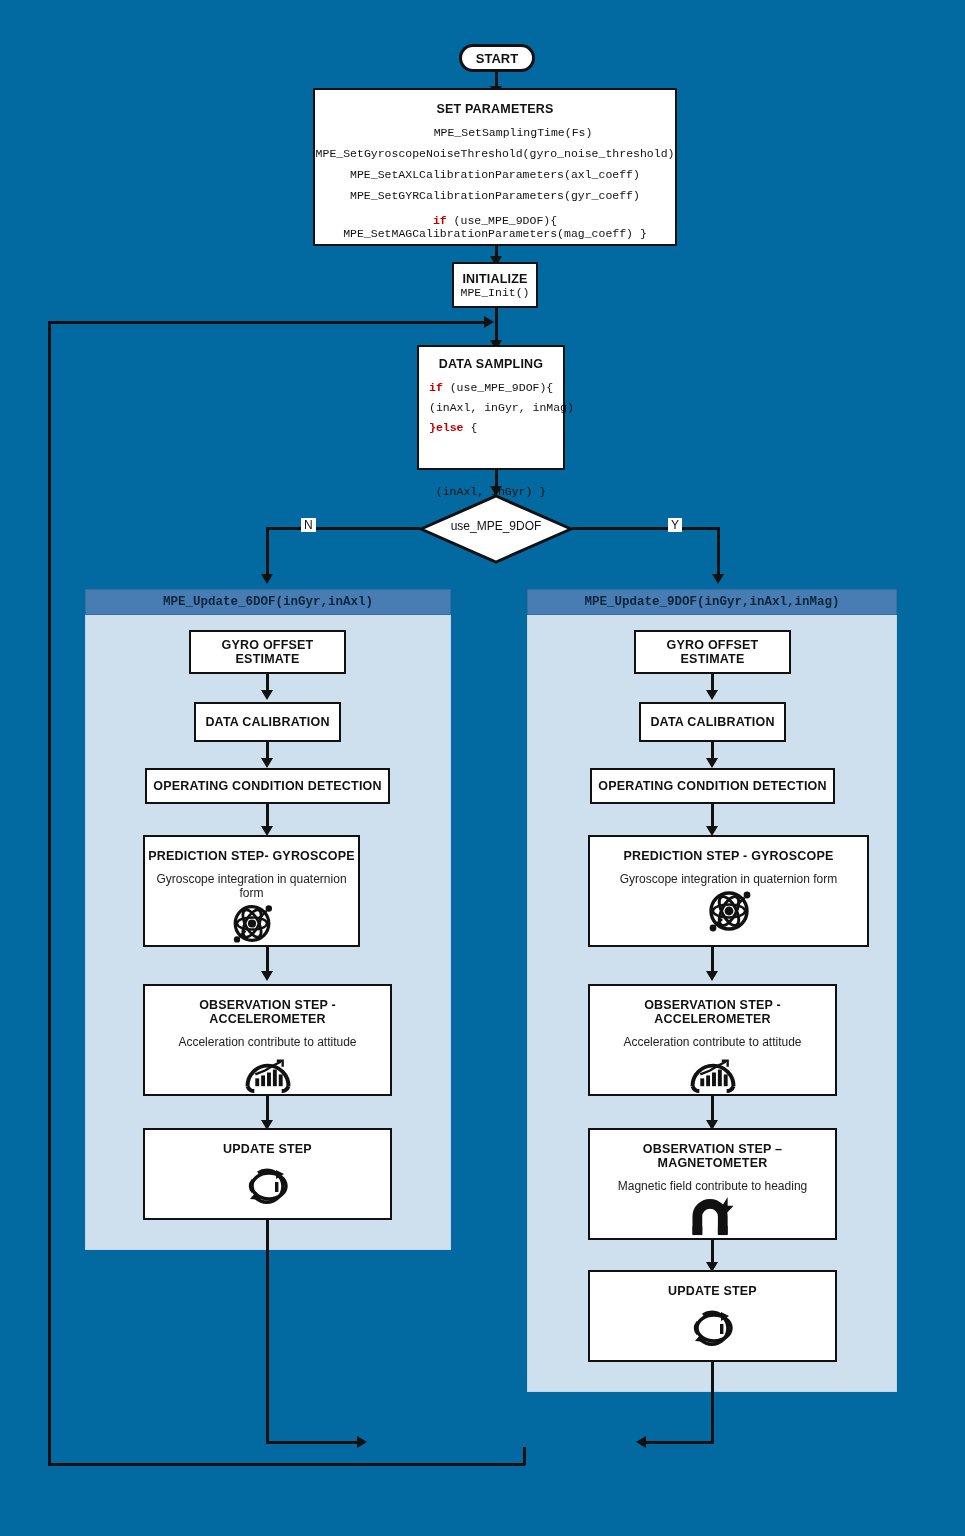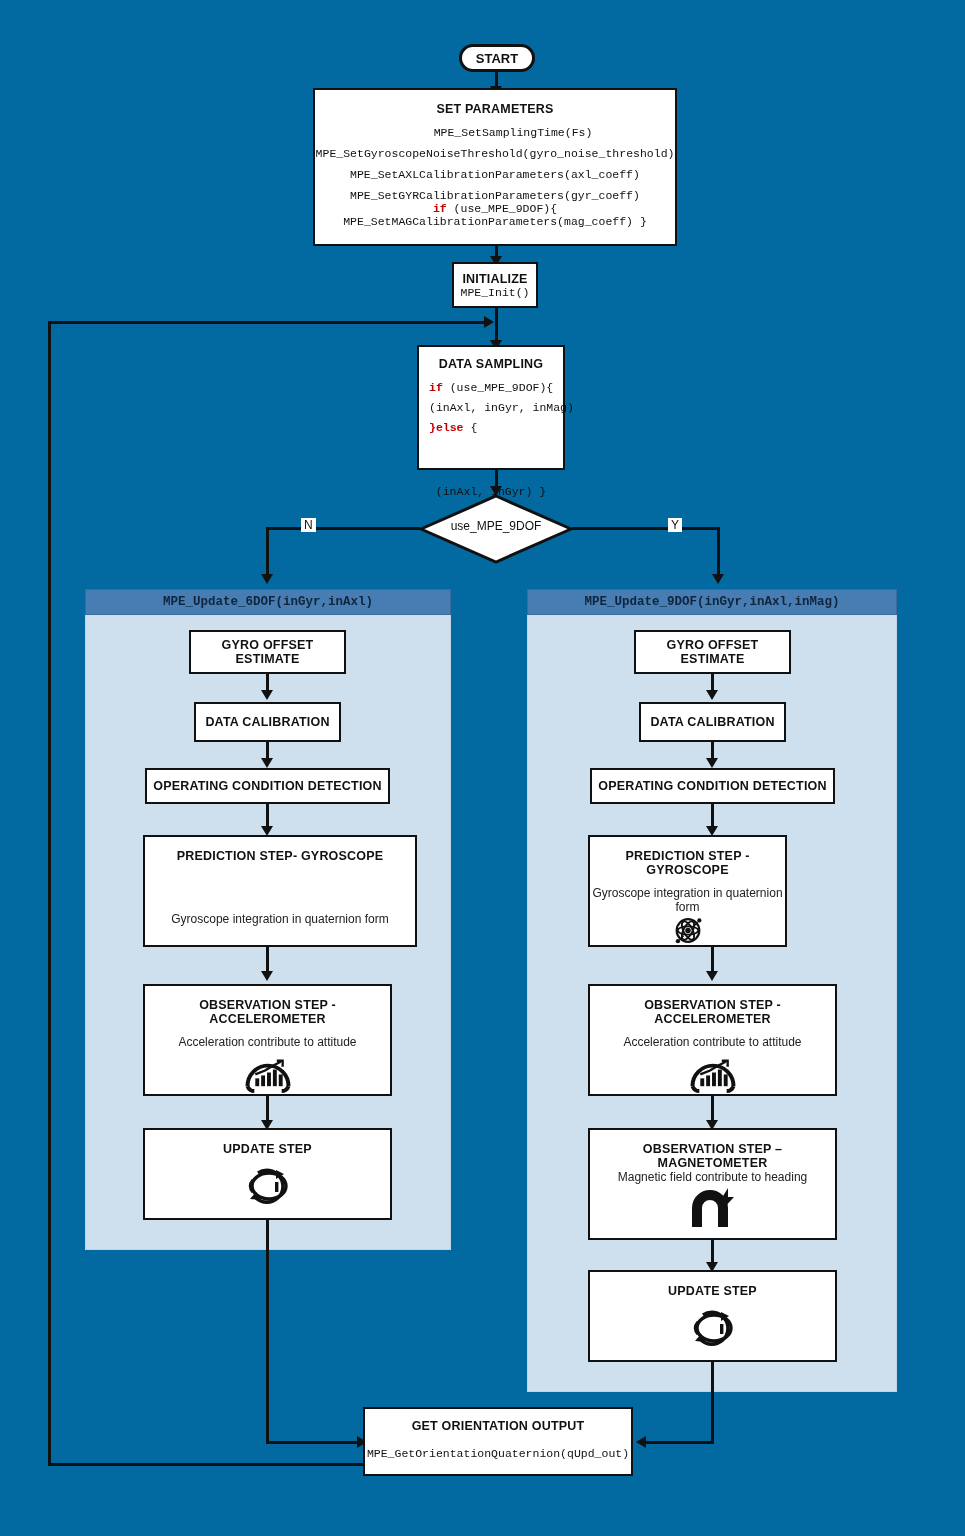--- a/index.html
+++ b/index.html
@@ -44,21 +44,21 @@
   <div class="startnode" style="left:459px;top:44px;width:76px;height:28px;">START</div>
 
   <div class="line v" style="left:495px;top:72px;height:16px;"></div>
   <div class="arrow adown" style="left:490px;top:86px;"></div>
 
   <div class="node boxpad" style="left:313px;top:88px;width:364px;height:158px;justify-content:flex-start;">
     <div class="title" style="margin:6px 0 10px 0;">SET PARAMETERS</div>
     <div class="mono codeline" style="margin-bottom:8px;margin-left:36px;">MPE_SetSamplingTime(Fs)</div>
     <div class="mono codeline" style="margin-bottom:8px;">MPE_SetGyroscopeNoiseThreshold(gyro_noise_threshold)</div>
     <div class="mono codeline" style="margin-bottom:8px;">MPE_SetAXLCalibrationParameters(axl_coeff)</div>
-    <div class="mono codeline" style="margin-bottom:0;">MPE_SetGYRCalibrationParameters(gyr_coeff)</div>
+    <div class="mono codeline" style="margin-bottom:12px;">MPE_SetGYRCalibrationParameters(gyr_coeff)</div>
     <div class="mono codeline">
       <span class="kw">if</span><span> (use_MPE_9DOF){</span>
     </div>
     <div class="mono codeline">MPE_SetMAGCalibrationParameters(mag_coeff) }</div>
   </div>
 
   <div class="line v" style="left:495px;top:246px;height:14px;"></div>
   <div class="arrow adown" style="left:490px;top:256px;"></div>
 
   <div class="node" style="left:452px;top:262px;width:86px;height:46px;">
@@ -119,21 +119,21 @@
   </div>
   <div class="line v" style="left:266px;top:742px;height:22px;"></div>
   <div class="arrow adown" style="left:261px;top:758px;"></div>
 
   <div class="node" style="left:145px;top:768px;width:245px;height:36px;">
     <div class="title">OPERATING CONDITION DETECTION</div>
   </div>
   <div class="line v" style="left:266px;top:804px;height:28px;"></div>
   <div class="arrow adown" style="left:261px;top:826px;"></div>
 
-  <div class="node" style="left:143px;top:835px;width:274px;height:112px;justify-content:flex-start;padding-top:12px;gap:40px;">
+  <div class="node" style="left:143px;top:835px;width:217px;height:112px;justify-content:flex-start;padding-top:12px;">
     <div class="title">PREDICTION STEP- GYROSCOPE</div>
     <div class="sub" style="margin-top:9px;">Gyroscope integration in quaternion form</div>
     <svg class="icon" width="56" height="46" viewBox="0 0 56 46">
       <circle cx="28" cy="23" r="18" fill="none" stroke="#111" stroke-width="3.4"></circle>
       <ellipse cx="28" cy="23" rx="7" ry="16" fill="none" stroke="#111" stroke-width="3" transform="rotate(-28 28 23)"></ellipse>
       <ellipse cx="28" cy="23" rx="7" ry="16" fill="none" stroke="#111" stroke-width="3" transform="rotate(28 28 23)"></ellipse>
       <ellipse cx="28" cy="23" rx="16" ry="6.5" fill="none" stroke="#111" stroke-width="2.6"></ellipse>
       <circle cx="28" cy="23" r="4.4" fill="#111"></circle>
       <circle cx="46" cy="7" r="3.4" fill="#111"></circle>
       <circle cx="12" cy="40" r="3.4" fill="#111"></circle>
@@ -192,21 +192,21 @@
   </div>
   <div class="line v" style="left:711px;top:742px;height:22px;"></div>
   <div class="arrow adown" style="left:706px;top:758px;"></div>
 
   <div class="node" style="left:590px;top:768px;width:245px;height:36px;">
     <div class="title">OPERATING CONDITION DETECTION</div>
   </div>
   <div class="line v" style="left:711px;top:804px;height:28px;"></div>
   <div class="arrow adown" style="left:706px;top:826px;"></div>
 
-  <div class="node" style="left:588px;top:835px;width:199px;height:112px;justify-content:flex-start;padding-top:12px;">
+  <div class="node" style="left:588px;top:835px;width:281px;height:112px;justify-content:flex-start;padding-top:12px;">
     <div class="title">PREDICTION STEP - GYROSCOPE</div>
     <div class="sub" style="margin-top:9px;">Gyroscope integration in quaternion form</div>
     <svg class="icon" width="56" height="46" viewBox="0 0 56 46">
       <circle cx="28" cy="23" r="18" fill="none" stroke="#111" stroke-width="3.4"></circle>
       <ellipse cx="28" cy="23" rx="7" ry="16" fill="none" stroke="#111" stroke-width="3" transform="rotate(-28 28 23)"></ellipse>
       <ellipse cx="28" cy="23" rx="7" ry="16" fill="none" stroke="#111" stroke-width="3" transform="rotate(28 28 23)"></ellipse>
       <ellipse cx="28" cy="23" rx="16" ry="6.5" fill="none" stroke="#111" stroke-width="2.6"></ellipse>
       <circle cx="28" cy="23" r="4.4" fill="#111"></circle>
       <circle cx="46" cy="7" r="3.4" fill="#111"></circle>
       <circle cx="12" cy="40" r="3.4" fill="#111"></circle>
@@ -231,21 +231,21 @@
       <rect x="38" y="24" width="4" height="12" fill="#111"></rect>
       <path d="M14 24 L24 20 L32 15 L40 11" fill="none" stroke="#111" stroke-width="2.4"></path>
       <path d="M36 10 L42 10 L42 16" fill="none" stroke="#111" stroke-width="2.4"></path>
     </svg>
   </div>
   <div class="line v" style="left:711px;top:1096px;height:30px;"></div>
   <div class="arrow adown" style="left:706px;top:1120px;"></div>
 
   <div class="node" style="left:588px;top:1128px;width:249px;height:112px;justify-content:flex-start;padding-top:12px;">
     <div class="title">OBSERVATION STEP – MAGNETOMETER</div>
-    <div class="sub" style="">Magnetic field contribute to heading</div>
+    <div class="sub" style="margin-top:9px;">Magnetic field contribute to heading</div>
     <svg class="icon" width="52" height="44" viewBox="0 0 52 44">
       <path d="M10 40 L10 22 a13 13 0 0 1 26 0 L36 40" fill="none" stroke="#111" stroke-width="10" stroke-linecap="butt"></path>
       <rect x="5" y="32" width="10" height="9" fill="#111"></rect>
       <rect x="31" y="32" width="10" height="9" fill="#111"></rect>
       <path d="M41 2 L33 15 L39 15 L34 25 L47 11 L41 11 Z" fill="#111"></path>
     </svg>
   </div>
   <div class="line v" style="left:711px;top:1240px;height:28px;"></div>
   <div class="arrow adown" style="left:706px;top:1262px;"></div>
 
@@ -257,18 +257,14 @@
       <polygon points="16,30 10,37 21,38" fill="#111"></polygon>
       <polygon points="36,8 44,12 36,17" fill="#111"></polygon>
       <path d="M13 18 q-5 6 0 12" fill="none" stroke="#111" stroke-width="3.4"></path>
       <rect x="35" y="20" width="3.4" height="10" fill="#111"></rect>
     </svg>
   </div>
   <div class="line v" style="left:711px;top:1362px;height:82px;"></div>
   <div class="line h" style="left:646px;top:1441px;width:67px;"></div>
   <div class="arrow aleft" style="left:636px;top:1436px;"></div>
 
-  <div class="node" style="left:363px;top:1407px;width:270px;height:69px;justify-content:flex-start;padding-top:10px;">
-    <div class="title">GET ORIENTATION OUTPUT</div>
-    <div class="mono" style="margin-top:14px;">MPE_GetOrientationQuaternion(qUpd_out)</div>
-  </div>
 
 </div>
 
 </body></html>

